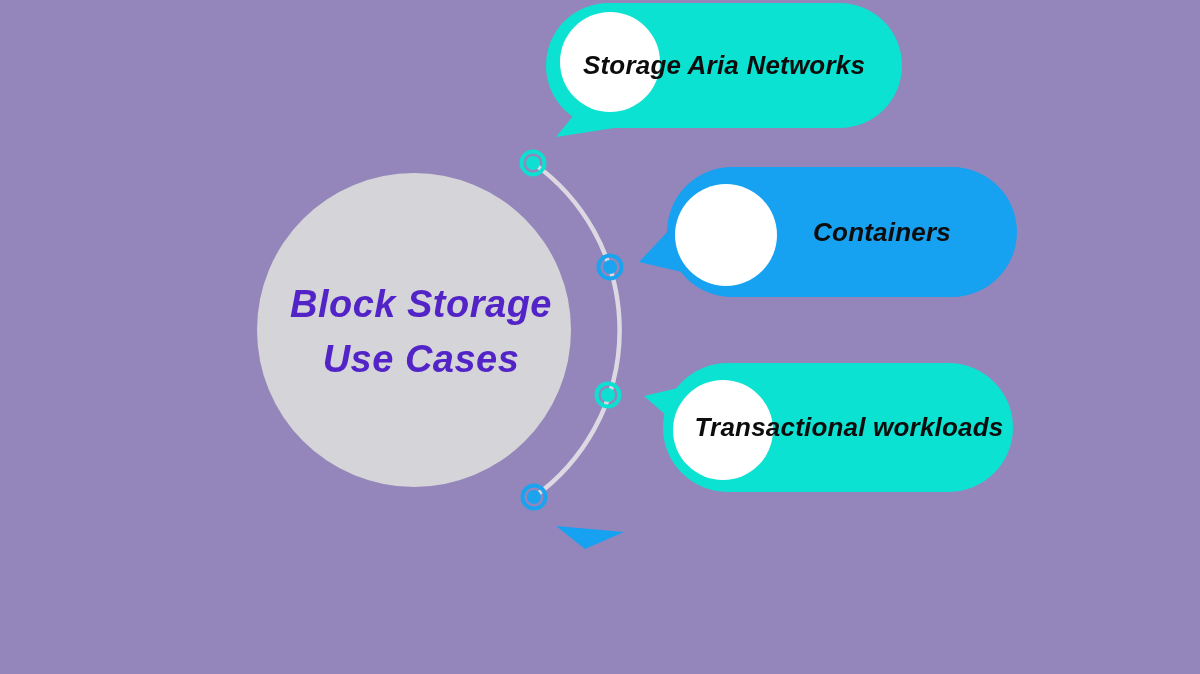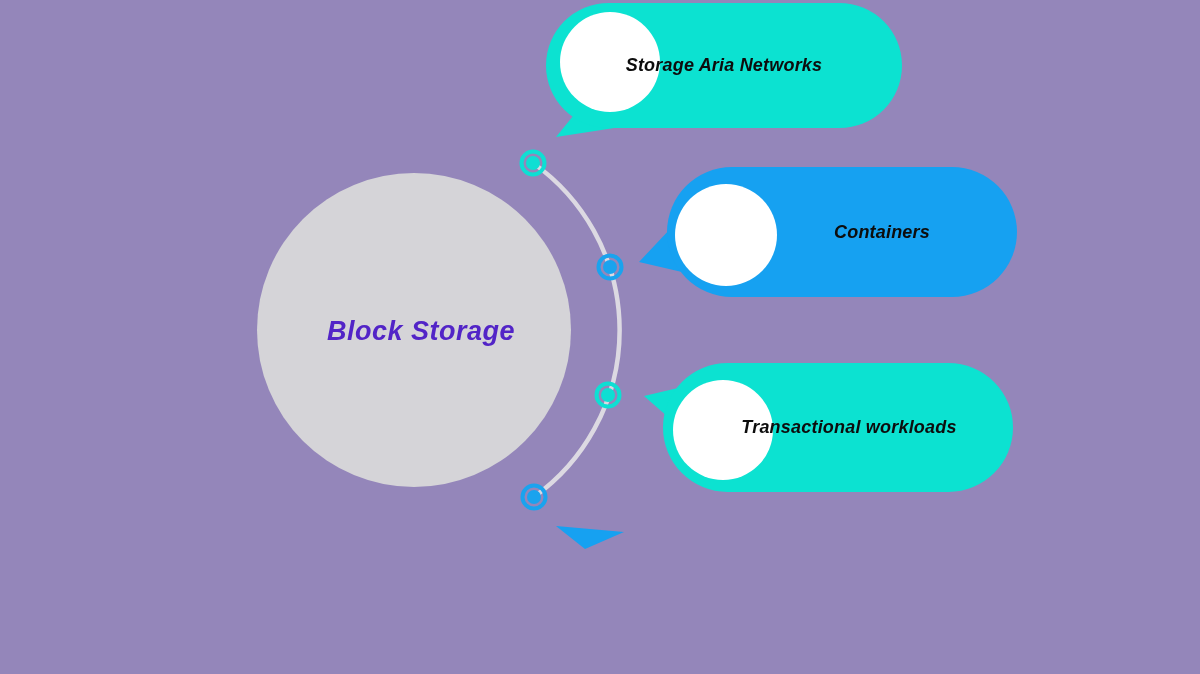--- a/index.html
+++ b/index.html
@@ -14,37 +14,37 @@
     position:absolute;left:0;top:0;width:1200px;height:674px;
   }
   
   .center-circle{
     position:absolute;left:257px;top:173px;width:314px;height:314px;
     border-radius:50%;
     display:flex;align-items:center;justify-content:center;
   }
   .center-title{
     font-weight:bold;font-style:italic;
-    font-size:27px;line-height:1.45;
+    font-size:38px;line-height:1.45;
     text-align:center;
     padding-left:14px;padding-top:4px;
     letter-spacing:0.5px;
   }
   
   .bubble{
     position:absolute;
   }
   .bubble .bcircle{
     position:absolute;background:#ffffff;border-radius:50%;
   }
   .bubble .blabel{
     position:absolute;top:0;bottom:0;
     display:flex;align-items:center;justify-content:center;
     font-weight:bold;font-style:italic;
-    font-size:18px;letter-spacing:0.2px;
+    font-size:26px;letter-spacing:0.2px;
     white-space:nowrap;
   }
   
   .b0{left:546px;top:3px;width:356px;height:125px;border-radius:62.5px;}
   .b0 .bcircle{left:14px;top:9px;width:100px;height:100px;}
   .b0 .blabel{left:0;right:0;}
   
   .b1{left:667px;top:167px;width:350px;height:130px;border-radius:65px;}
   .b1 .bcircle{left:8px;top:17px;width:102px;height:102px;}
   .b1 .blabel{left:104px;right:24px;}
@@ -77,20 +77,21 @@
     <circle class="dot-core" cx="610" cy="267" r="7" fill="#1aa3ee"></circle>
     <circle class="dot-ring" cx="608" cy="395" r="11.5" fill="none" stroke-width="4" stroke="#0edfd3"></circle>
     <circle class="dot-core" cx="608" cy="395" r="7" fill="#0edfd3"></circle>
     <circle class="dot-ring" cx="534" cy="497" r="11.5" fill="none" stroke-width="4" stroke="#1aa3ee"></circle>
     <circle class="dot-core" cx="534" cy="497" r="7" fill="#1aa3ee"></circle>
   </svg>
 
   <div class="center-circle" style="background: rgb(213, 212, 216);">
     <div class="center-title" style="color: rgb(82, 36, 199);">
       <div>Block Storage</div>
+      <div>Use Cases</div>
     </div>
   </div>
 
   <div class="bubble b0" style="background: rgb(12, 226, 209); color: rgb(13, 13, 13);">
     <div class="bcircle"></div>
     <div class="blabel">Storage Aria Networks</div>
   </div>
 
   <div class="bubble b1" style="background: rgb(22, 161, 241); color: rgb(13, 13, 13);">
     <div class="bcircle"></div>

